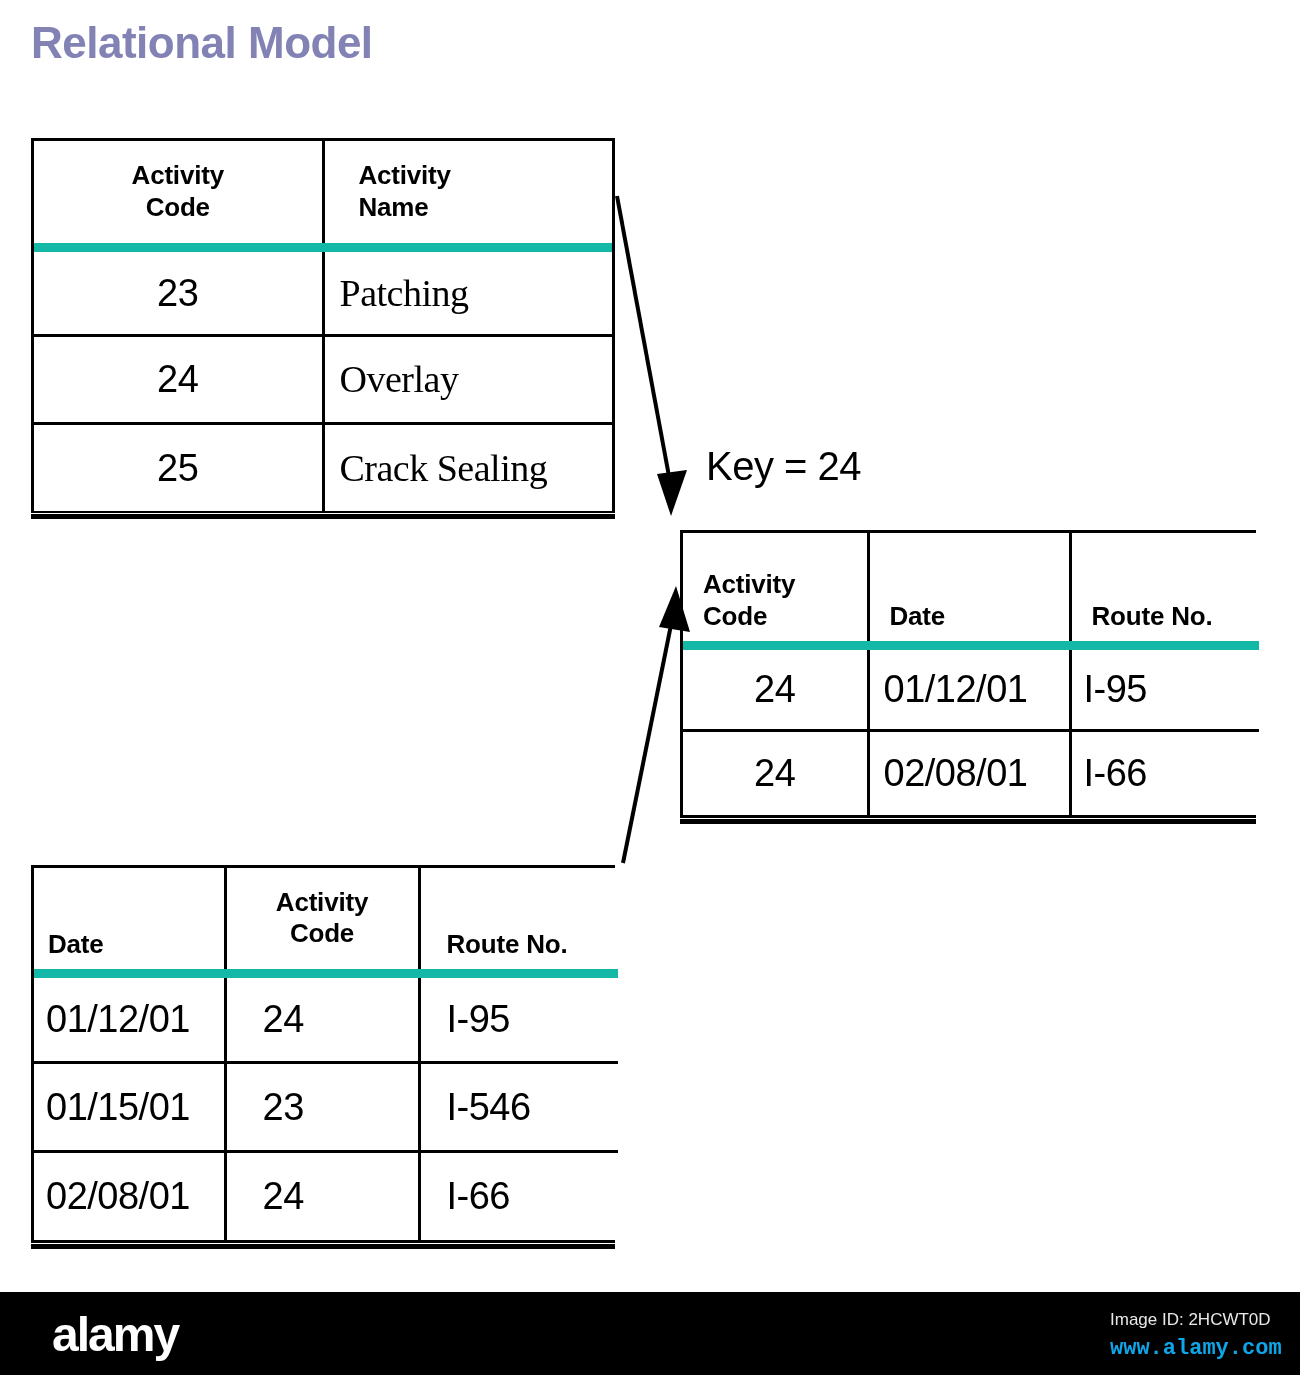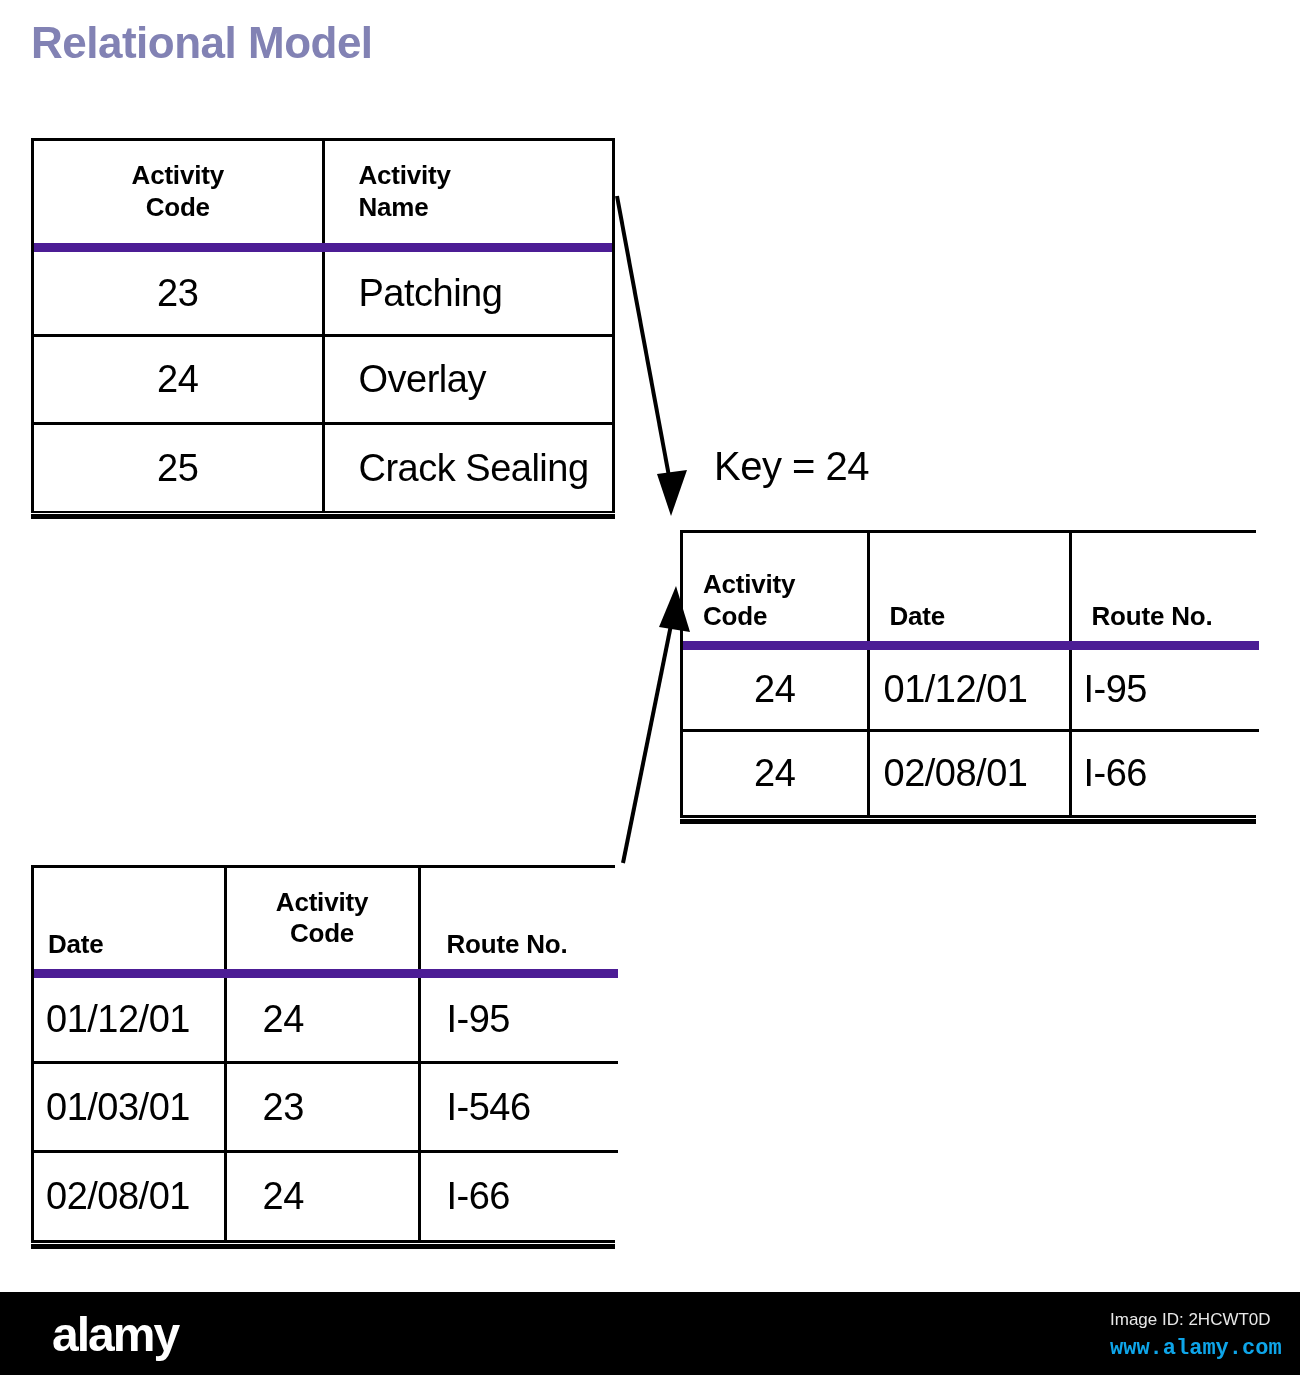--- a/index.html
+++ b/index.html
@@ -57,21 +57,21 @@
     box-sizing: border-box;
     padding: 0 10px;
     background: #fff;
   }
   .rel-table th:first-child,
   .rel-table td:first-child { border-left: none; }
   .rel-table th:last-child,
   .rel-table td:last-child { border-right: none; }
 
   .rel-table thead th {
-    border-bottom: 9px solid #4c1d95;
+    border-bottom: 9px solid #14b8a6;
     font-weight: bold;
     font-size: 26px;
     line-height: 1.22;
     letter-spacing: -0.2px;
     font-family: "Liberation Sans", "DejaVu Sans", sans-serif;
   }
   .rel-table tbody td {
     border-top: 3px solid #000;
     font-size: 38px;
     font-weight: normal;
@@ -89,21 +89,21 @@
     height: 375px;
   }
   #table-activity thead th {
     height: 106px;
     text-align: center;
     vertical-align: middle;
   }
   #table-activity thead th.th-name { text-align: left; padding-left: 34px; }
   #table-activity tbody td { height: 88px; vertical-align: middle; }
   #table-activity td.c-code { text-align: center; }
-  #table-activity td.c-name { text-align: left; padding-left: 34px; }
+  #table-activity td.c-name { text-align: left; padding-left: 15px; font-family: Liberation Serif, serif; }
 
   
   #table-result {
     left: 680px;
     top: 530px;
     width: 576px;
     height: 288px;
   }
   #table-result thead th {
     height: 112px;
@@ -152,21 +152,20 @@
   
   #key-label {
     position: absolute;
     left: 706px;
     top: 444px;
     font-size: 40px;
     letter-spacing: -0.5px;
     color: #000;
     white-space: nowrap;
     font-family: "Liberation Sans", "DejaVu Sans", sans-serif;
-    margin-left: 8px;
   }
 
   
   #arrows {
     position: absolute;
     left: 0; top: 0;
     width: 1300px;
     height: 1292px;
     pointer-events: none;
   }
@@ -308,21 +307,21 @@
           </th>
         </tr>
       </thead>
       <tbody>
         <tr>
           <td class="c-date">01/12/01</td>
           <td class="c-code">24</td>
           <td class="c-route">I-95</td>
         </tr>
         <tr>
-          <td class="c-date">01/03/01</td>
+          <td class="c-date">01/15/01</td>
           <td class="c-code">23</td>
           <td class="c-route">I-546</td>
         </tr>
         <tr>
           <td class="c-date">02/08/01</td>
           <td class="c-code">24</td>
           <td class="c-route">I-66</td>
         </tr>
       </tbody>
     </table>

